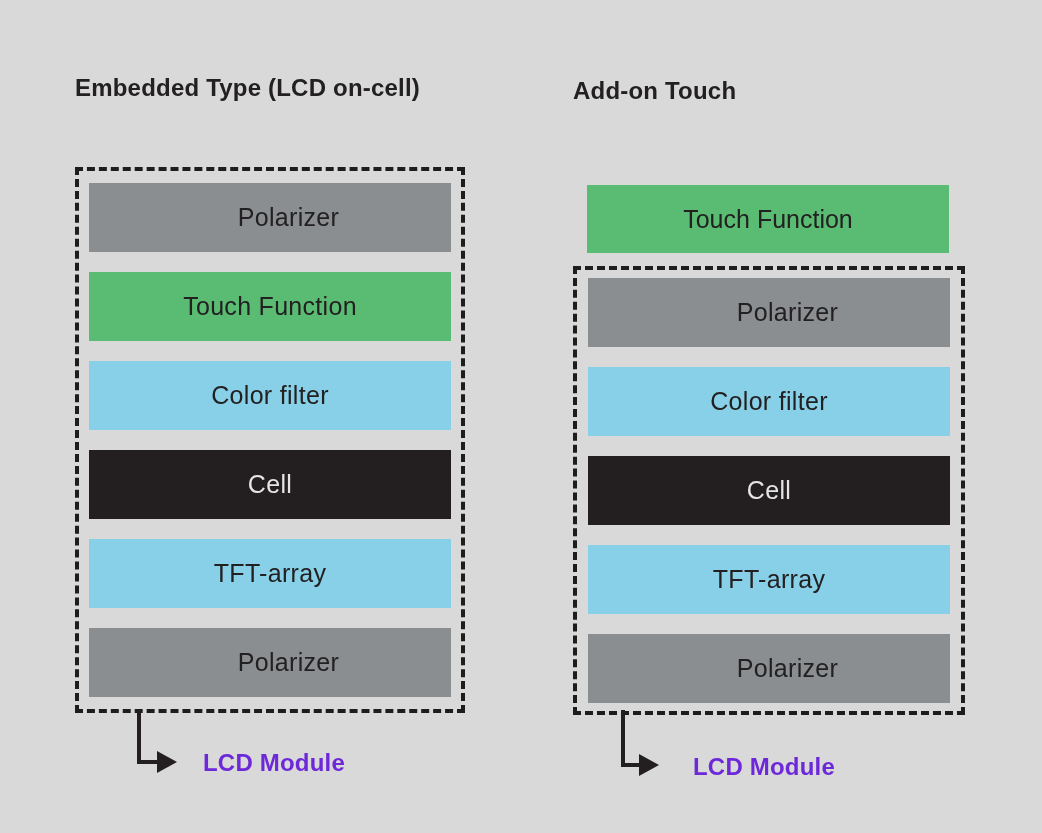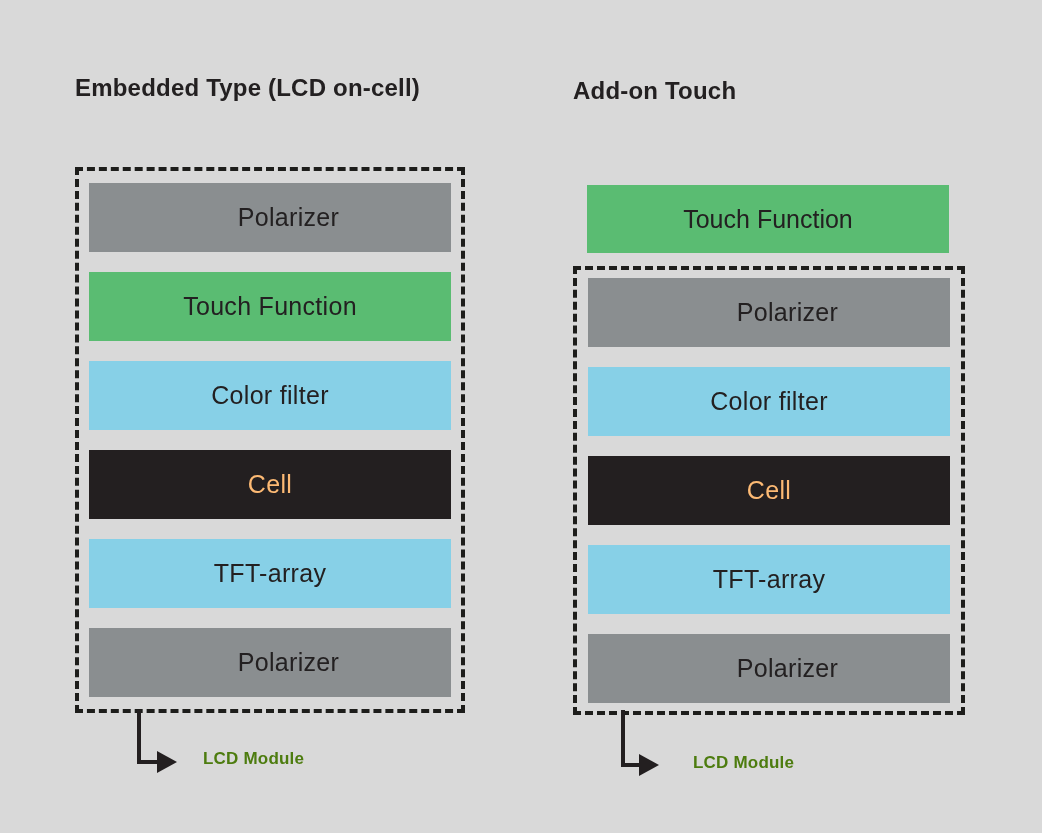--- a/index.html
+++ b/index.html
@@ -50,21 +50,21 @@
     display: flex;
     align-items: center;
     justify-content: center;
     font-size: 25px;
     color: #232021;
     letter-spacing: 0.3px;
   }
   .bar-gray  { background: #8a8e90; padding-left: 37px; }
   .bar-green { background: #5abc72; }
   .bar-blue  { background: #87d0e7; }
-  .bar-dark  { background: #231f20; color: #fdba74; }
+  .bar-dark  { background: #231f20; color: #e5e5e5; }
 
   #addon-outside-layer {
     position: absolute;
     left: 587px; top: 185px;
     width: 362px;
     height: 68px;
     display: flex;
     align-items: center;
     justify-content: center;
     font-size: 25px;
@@ -72,23 +72,23 @@
     background: #5abc72;
   }
   .arrow-svg {
     position: absolute;
   }
   #arrow-embedded { left: 135px; top: 710px; }
   #arrow-addon    { left: 619px; top: 710px; }
 
   .module-label {
     position: absolute;
-    font-size: 17px;
+    font-size: 24px;
     font-weight: bold;
-    color: #4d7c0f;
+    color: #6d28d9;
     letter-spacing: 0.2px;
     white-space: nowrap;
   }
   #module-label-embedded { left: 203px; top: 749px; }
   #module-label-addon    { left: 693px; top: 753px; }
 </style>
 </head>
 <body>
 
 <div class="col-title" id="title-embedded">Embedded Type (LCD on-cell)</div>

